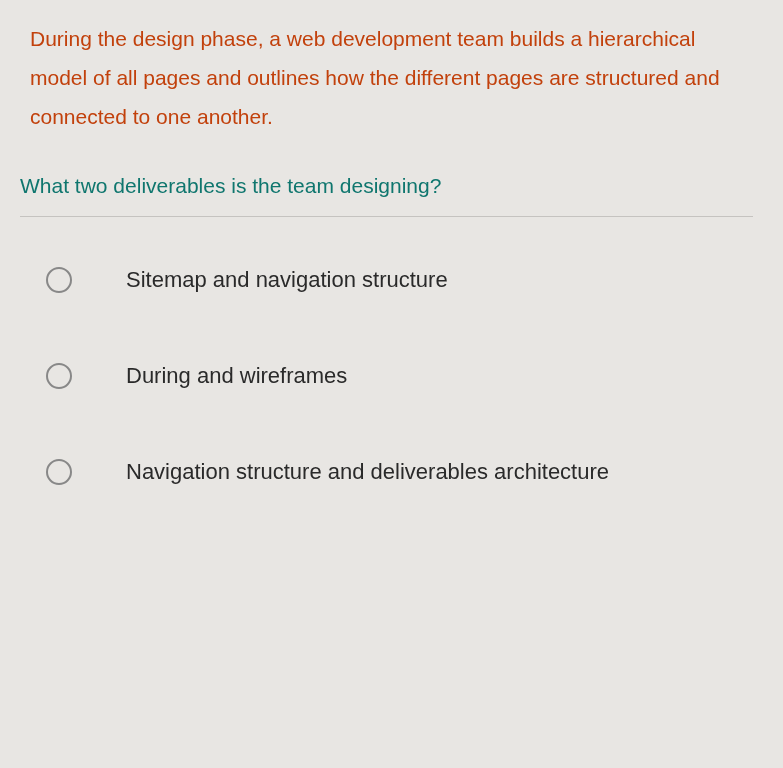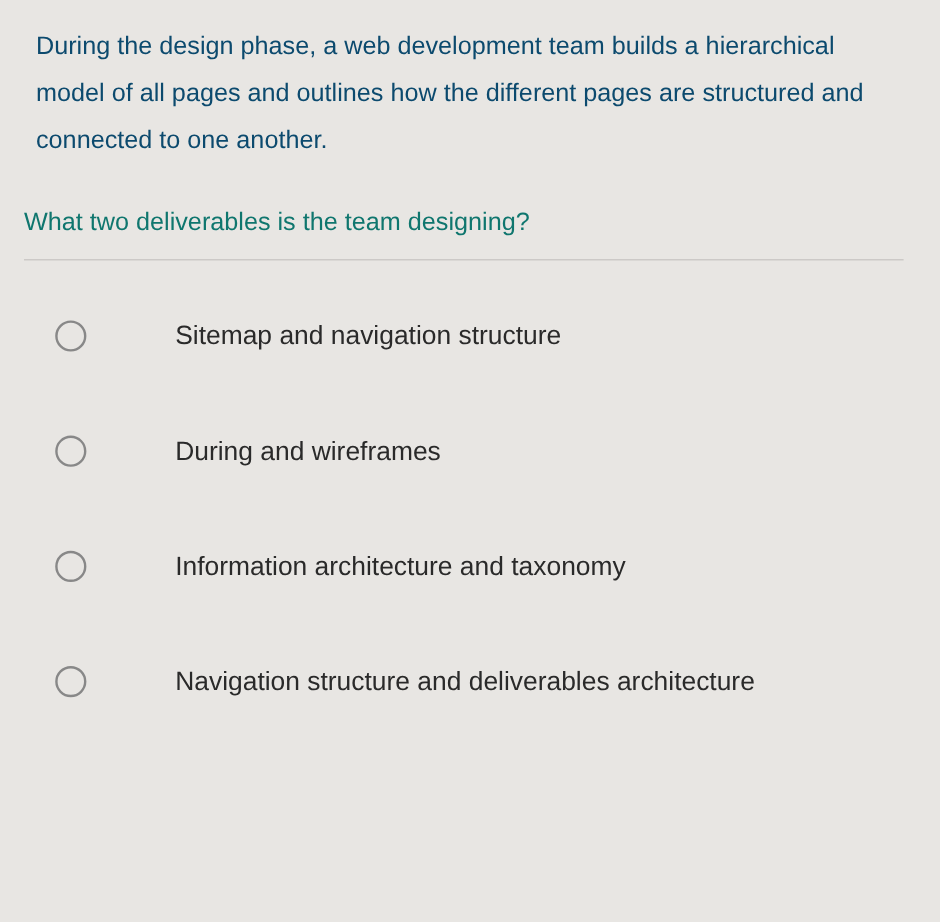--- a/index.html
+++ b/index.html
@@ -12,21 +12,21 @@
       height: 768px;
       background: #e8e6e3;
       font-family: Arial, Helvetica, sans-serif;
       color: #2a2a2a;
       padding: 20px 30px;
       overflow: hidden;
     }
     .question-context {
       font-size: 21px;
       line-height: 1.85;
-      color: #0c4a6e;
+      color: #c2410c;
       margin-bottom: 32px;
       font-weight: 500;
     }
     .question-prompt {
       font-size: 21px;
       line-height: 1.6;
       color: #0f766e;
       margin-bottom: 14px;
       margin-left: -10px;
       font-weight: 500;
@@ -39,21 +39,21 @@
     }
     .options {
       display: flex;
       flex-direction: column;
       gap: 70px;
       padding-top: 10px;
     }
     .option {
       display: flex;
       align-items: center;
-      gap: 74px;
+      gap: 54px;
       padding-left: 16px;
     }
     .radio {
       width: 26px;
       height: 26px;
       border: 2px solid #888;
       border-radius: 50%;
       background: transparent;
       flex-shrink: 0;
       cursor: pointer;
@@ -78,23 +78,19 @@
   <div class="option">
     <span class="radio"></span>
     <span class="option-label">Sitemap and navigation structure</span>
   </div>
 
   <div class="option">
     <span class="radio"></span>
     <span class="option-label">During and wireframes</span>
   </div>
 
-  <div class="option">
-    <span class="radio"></span>
-    <span class="option-label">Information architecture and taxonomy</span>
-  </div>
 
   <div class="option">
     <span class="radio"></span>
     <span class="option-label">Navigation structure and deliverables architecture</span>
   </div>
 
 </div>
 
 </body></html>

